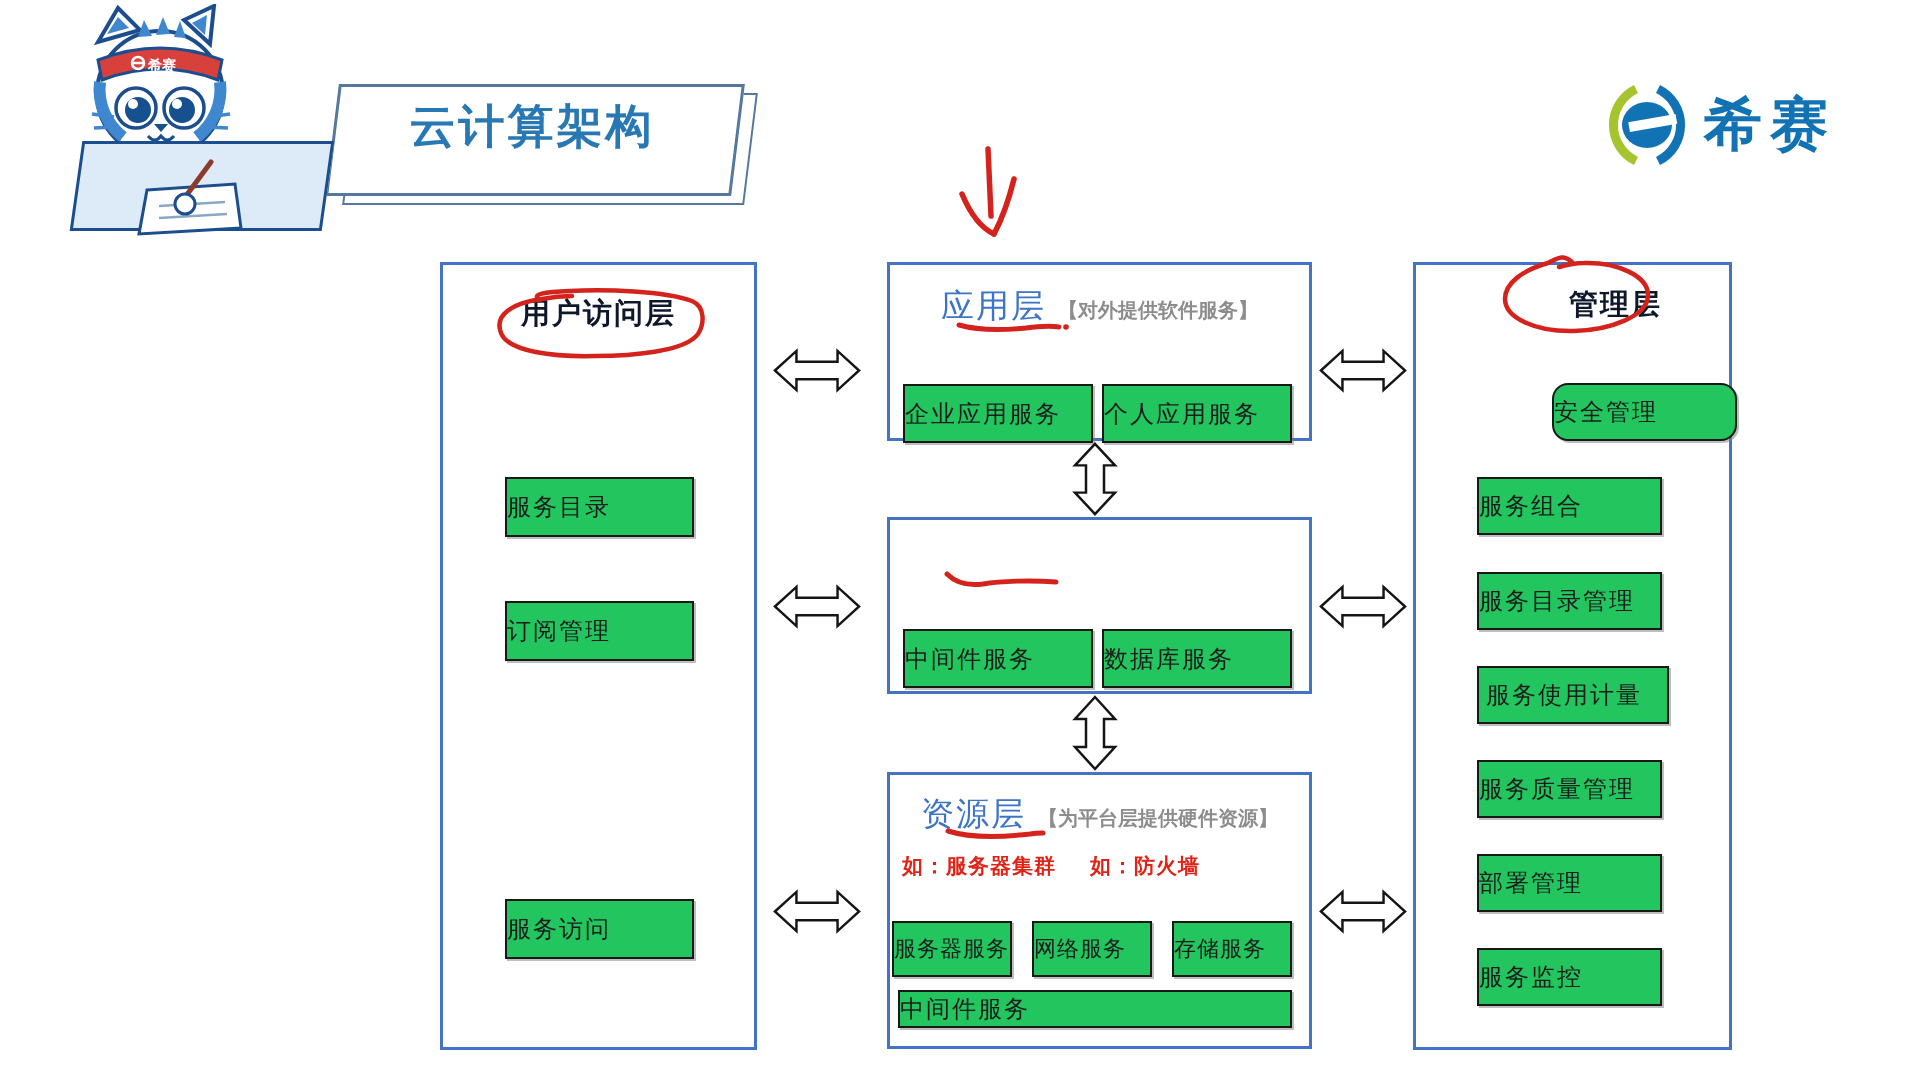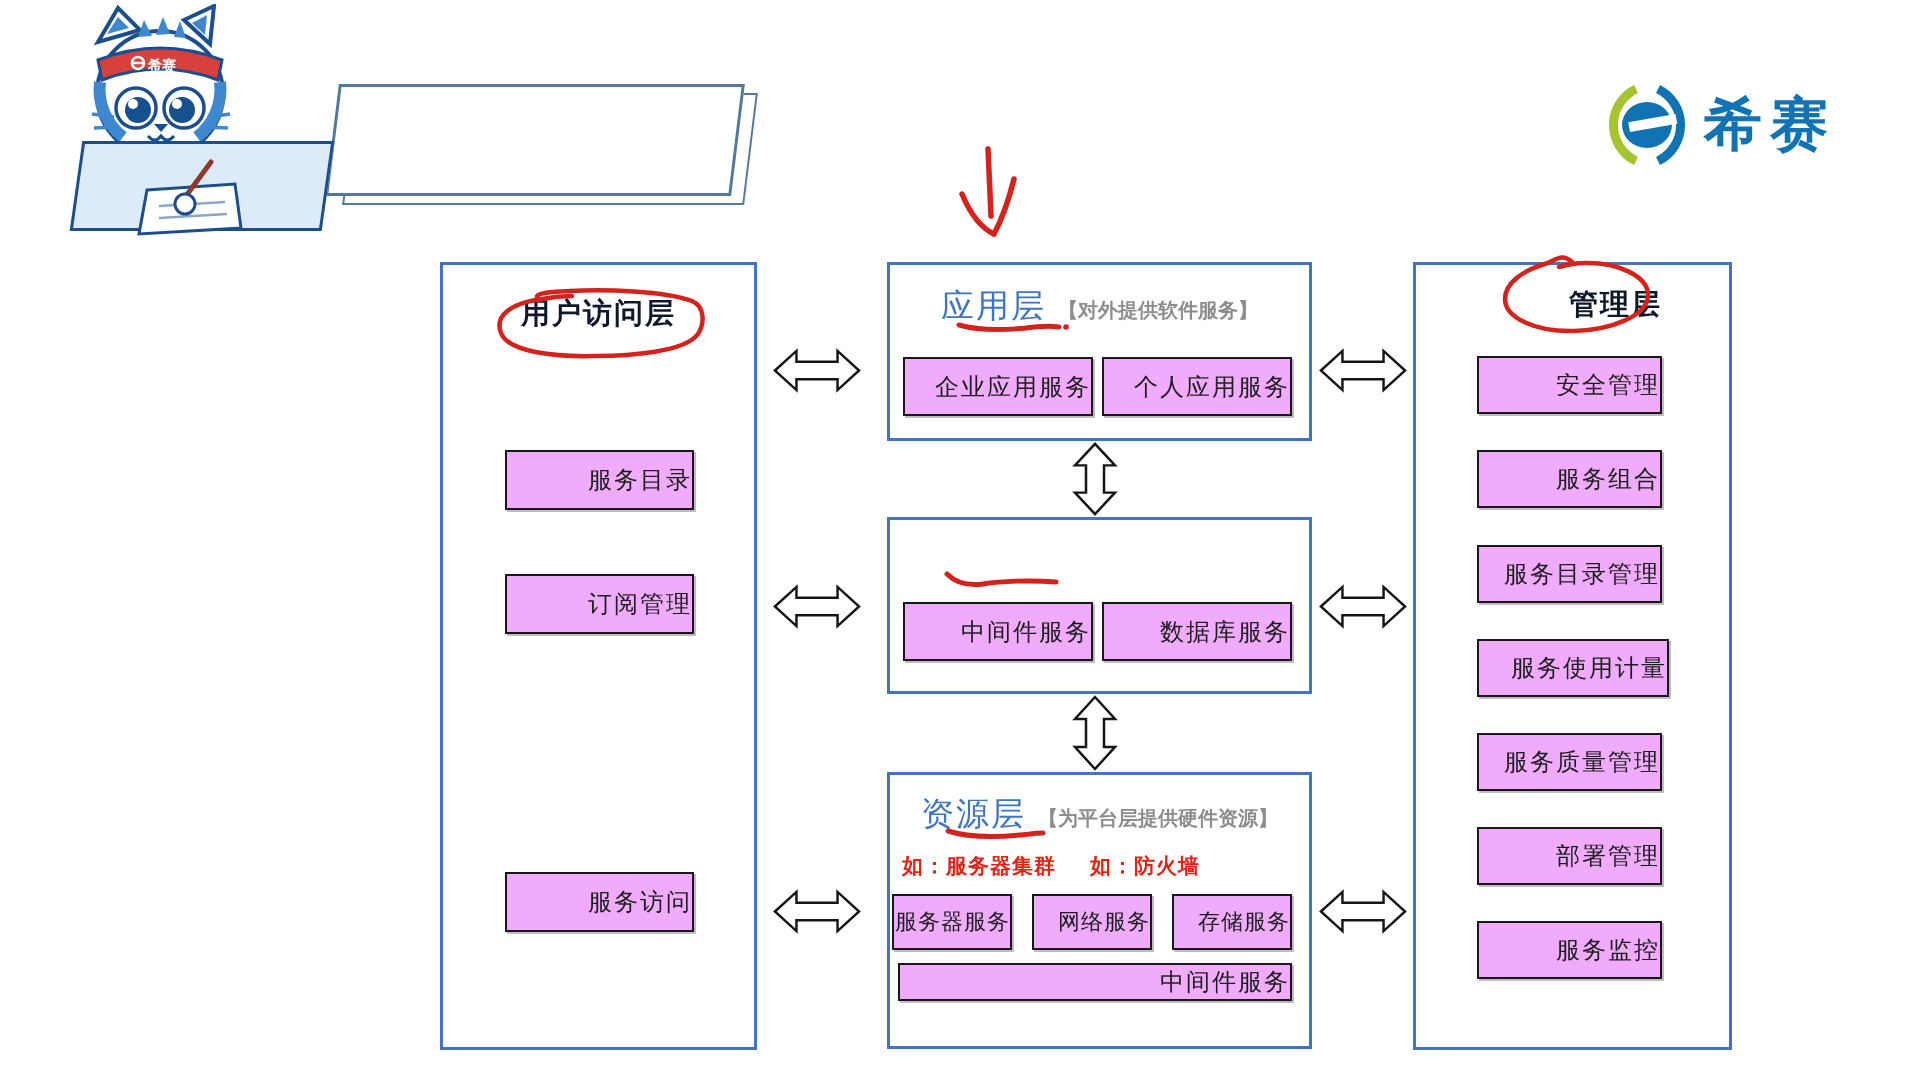--- a/index.html
+++ b/index.html
@@ -18,35 +18,36 @@
   .paper{position:absolute;left:133px;top:158px;z-index:6;}
   .logo{position:absolute;left:1600px;top:84px;display:flex;align-items:center;gap:10px;z-index:3;}
   .logo-text{font-size:58px;font-weight:bold;color:#1273b4;letter-spacing:8px;}
 
   
   .panel{position:absolute;border:3px solid #4472c4;background:#fff;}
   .side-title{position:absolute;text-align:center;font-weight:bold;font-size:29px;color:#0f172a;letter-spacing:2px;}
   .layer-title-row{position:absolute;display:flex;align-items:baseline;justify-content:center;gap:12px;}
   .layer-title{font-weight:normal;font-size:33px;color:#3d74c6;letter-spacing:2px;}
   .layer-subtitle{font-weight:bold;font-size:20px;color:#8c8c8c;}
-  .ibox{position:absolute;border:2px solid #181818;background:#f0abfc;display:flex;align-items:center;
-        justify-content:flex-end;font-size:24px;color:#1c1c1c;box-shadow:2px 2px 0 rgba(125,125,125,0.5);
-        letter-spacing:2px;}
+  .ibox{position:absolute;border:2px solid #181818;background:#22c55e;display:flex;align-items:center;
+        justify-content:flex-start;font-size:24px;color:#1c1c1c;box-shadow:2px 2px 0 rgba(125,125,125,0.5);
+        letter-spacing:2px;margin-top:27px;}
   .ibox.small{font-size:22px;letter-spacing:1px;}
   .notes{position:absolute;display:flex;gap:34px;font-size:21px;font-weight:bold;color:#e02317;letter-spacing:1px;}
   .arrow-svg{position:absolute;}
   .overlay{position:absolute;left:0;top:0;z-index:9;pointer-events:none;}
 </style>
 </head>
 <body>
 
 <div class="canvas">
 
   <div class="banner-echo"></div>
   <div class="banner"></div>
+  <div class="page-title">云计算架构</div>
 
   <svg class="mascot" width="152" height="232" viewBox="0 0 152 232">
 
     <path d="M38,140 Q28,200 42,222 L110,222 Q122,198 112,140 Z" fill="#3f87cf" stroke="#1c4e8d" stroke-width="4"></path>
     <ellipse cx="75" cy="190" rx="27" ry="32" fill="#ffffff"></ellipse>
 
     <polygon points="12,38 32,4 54,26" fill="#fff" stroke="#1c4e8d" stroke-width="4"></polygon>
     <polygon points="21,30 32,13 43,24" fill="#3f87cf"></polygon>
     <polygon points="98,16 128,2 124,40" fill="#fff" stroke="#1c4e8d" stroke-width="4"></polygon>
     <polygon points="106,19 121,11 119,31" fill="#3f87cf"></polygon>
@@ -147,21 +148,21 @@
   </div>
   <div class="ibox small" style="left:1172px;top:894px;width:116px;height:52px;">
     <span>存储服务</span>
   </div>
   <div class="ibox" style="left:898px;top:963px;width:390px;height:34px;">
     <span>中间件服务</span>
   </div>
 
   <div class="panel" style="left:1413px;top:262px;width:313px;height:782px;"></div>
   <div class="side-title" style="left:1413px;top:285px;width:319px;margin-left:43px;">管理层</div>
-  <div class="ibox" style="left:1477px;top:356px;width:181px;height:54px;">
+  <div class="ibox" style="left:1552px;top:356px;width:181px;height:54px;border-radius:16px;">
     <span>安全管理</span>
   </div>
   <div class="ibox" style="left:1477px;top:450px;width:181px;height:54px;">
     <span>服务组合</span>
   </div>
   <div class="ibox" style="left:1477px;top:545px;width:181px;height:54px;">
     <span>服务目录管理</span>
   </div>
   <div class="ibox" style="left:1477px;top:639px;width:181px;height:54px;padding-left:7px;">
     <span>服务使用计量</span>

